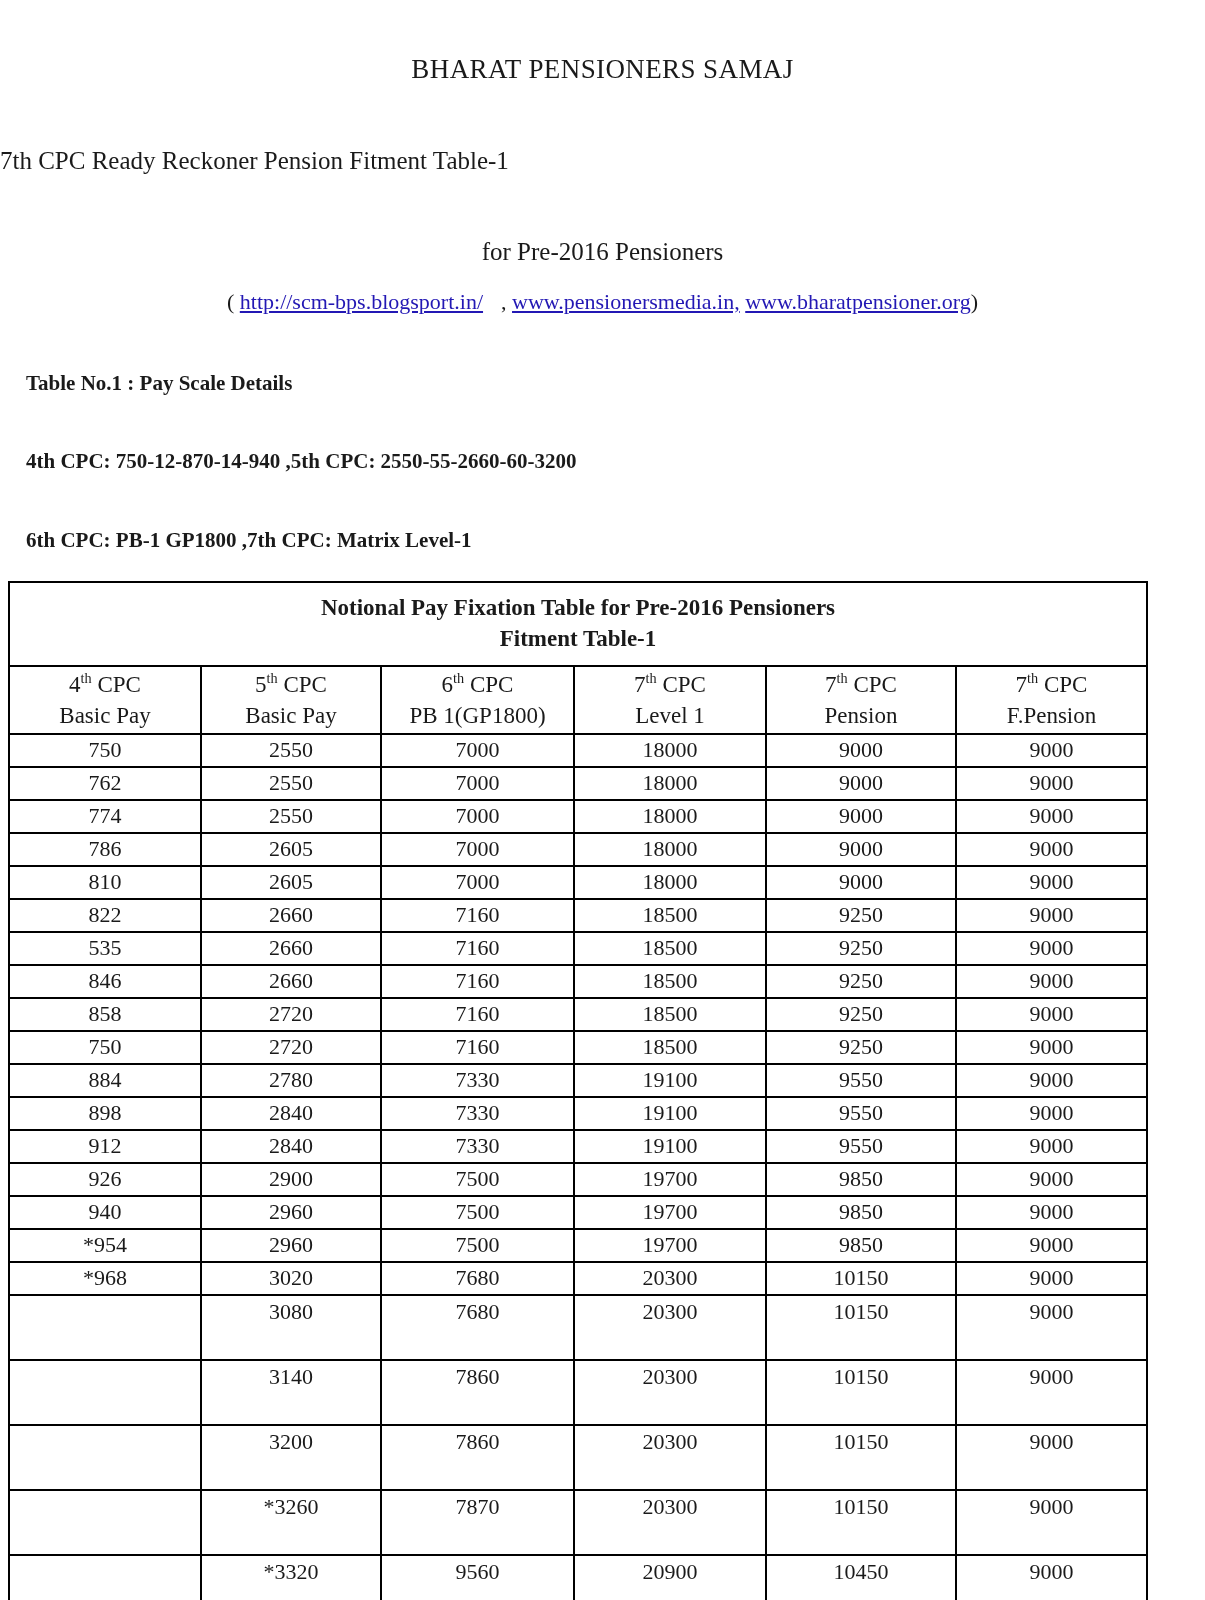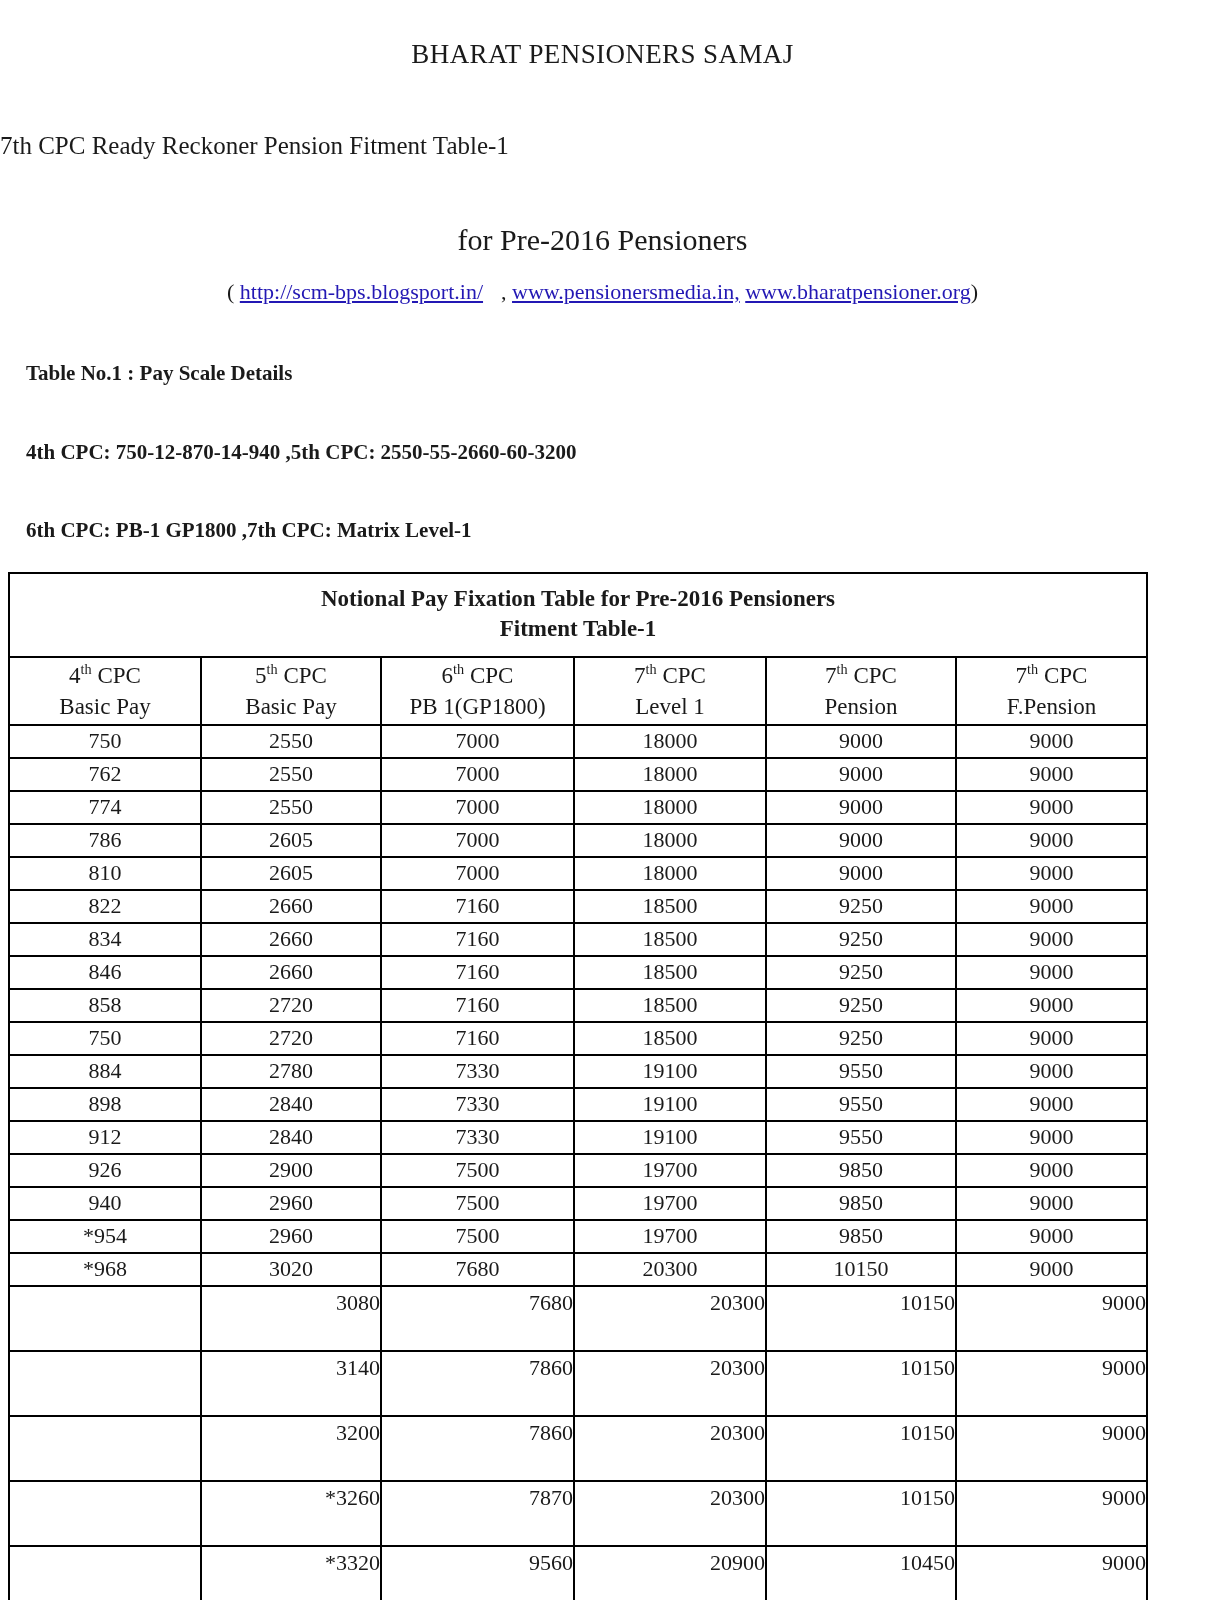--- a/index.html
+++ b/index.html
@@ -19,32 +19,32 @@
     width: 1205px;
     min-height: 1600px;
     box-sizing: border-box;
   }
 
   
   .org-title {
     text-align: center;
     font-size: 27px;
     letter-spacing: 0.4px;
-    padding-top: 40px;
+    padding-top: 55px;
     line-height: 1.1;
   }
   .doc-title {
     text-align: left;
     font-size: 25px;
     padding-top: 62px;
     line-height: 1.1;
   }
   .doc-subtitle {
     text-align: center;
-    font-size: 30px;
+    font-size: 25px;
     padding-top: 64px;
     line-height: 1.1;
   }
 
   
   .links-line {
     text-align: center;
     font-size: 22px;
     padding-top: 23px;
     line-height: 1.15;
@@ -97,21 +97,21 @@
     line-height: 1.33;
     padding-top: 3px !important;
     vertical-align: top;
   }
   .colhead sup {
     font-size: 0.62em;
     vertical-align: super;
     line-height: 0;
   }
   tr.r-short td { height: 29px; padding-top: 2px !important; }
-  tr.r-tall  td { height: 60px; padding-top: 3px !important; text-align: right; }
+  tr.r-tall  td { height: 60px; padding-top: 3px !important; }
 
   col.c1 { width: 192px; }
   col.c2 { width: 180px; }
   col.c3 { width: 193px; }
   col.c4 { width: 192px; }
   col.c5 { width: 190px; }
   col.c6 { width: 191px; }
 </style>
 </head>
 <body>
@@ -222,21 +222,21 @@
           </tr>
           <tr class="r-short">
             <td>822</td>
             <td>2660</td>
             <td>7160</td>
             <td>18500</td>
             <td>9250</td>
             <td>9000</td>
           </tr>
           <tr class="r-short">
-            <td>834</td>
+            <td>535</td>
             <td>2660</td>
             <td>7160</td>
             <td>18500</td>
             <td>9250</td>
             <td>9000</td>
           </tr>
           <tr class="r-short">
             <td>846</td>
             <td>2660</td>
             <td>7160</td>

